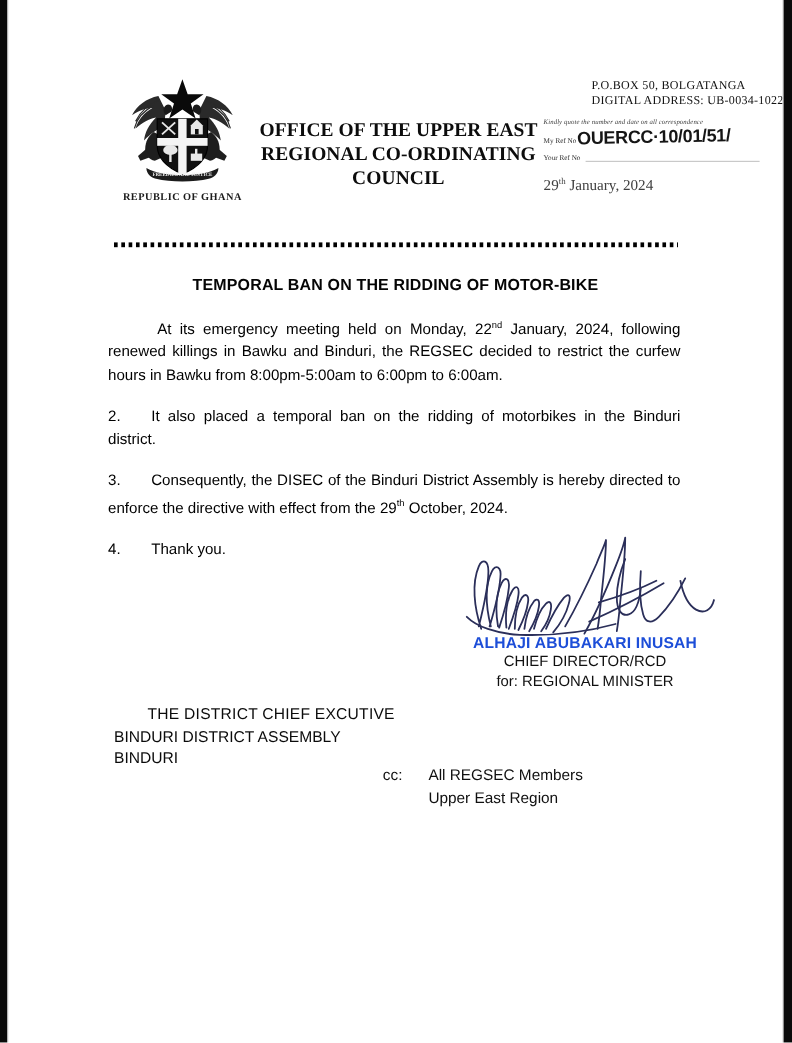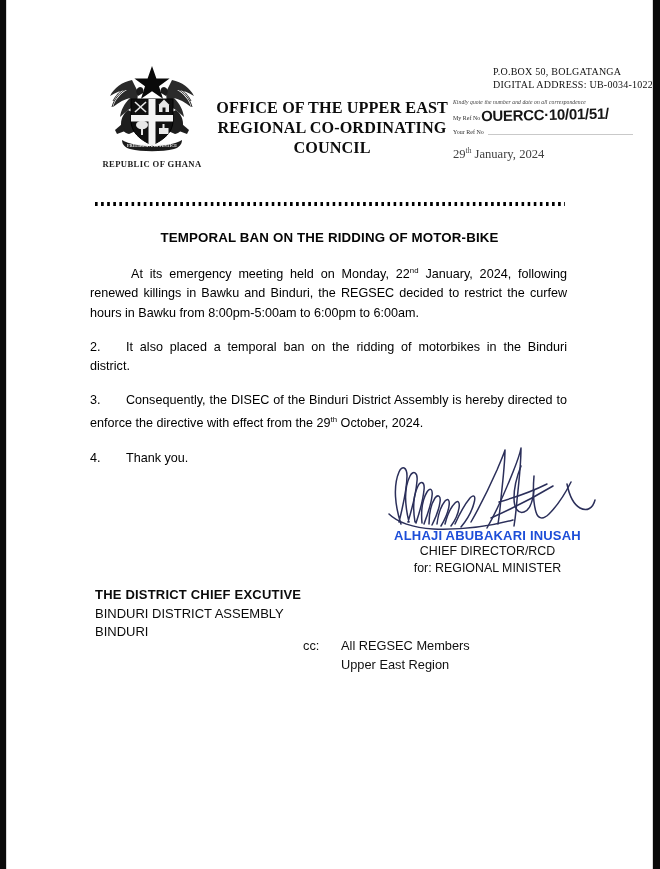--- a/index.html
+++ b/index.html
@@ -230,27 +230,27 @@
 
   
   .addressee {
     position: absolute;
     left: 88px;
     top: 586px;
     font-size: 13px;
     line-height: 18.5px;
     color: #0b0b0b;
   }
-  .addressee .l1 { font-weight: bold; letter-spacing: 0.2px; }
+  .addressee .l1 { font-weight: normal; letter-spacing: 0.2px; margin-left: 28px; }
   .addressee .l2, .addressee .l3 { font-weight: normal; }
 
   
   .cc-block {
     position: absolute;
-    left: 296px;
+    left: 312px;
     top: 636px;
     display: flex;
     font-size: 12.8px;
     line-height: 19px;
     color: #101010;
   }
   .cc-label { width: 38px; }
   .cc-lines div { white-space: nowrap; }
 </style>
 </head>

